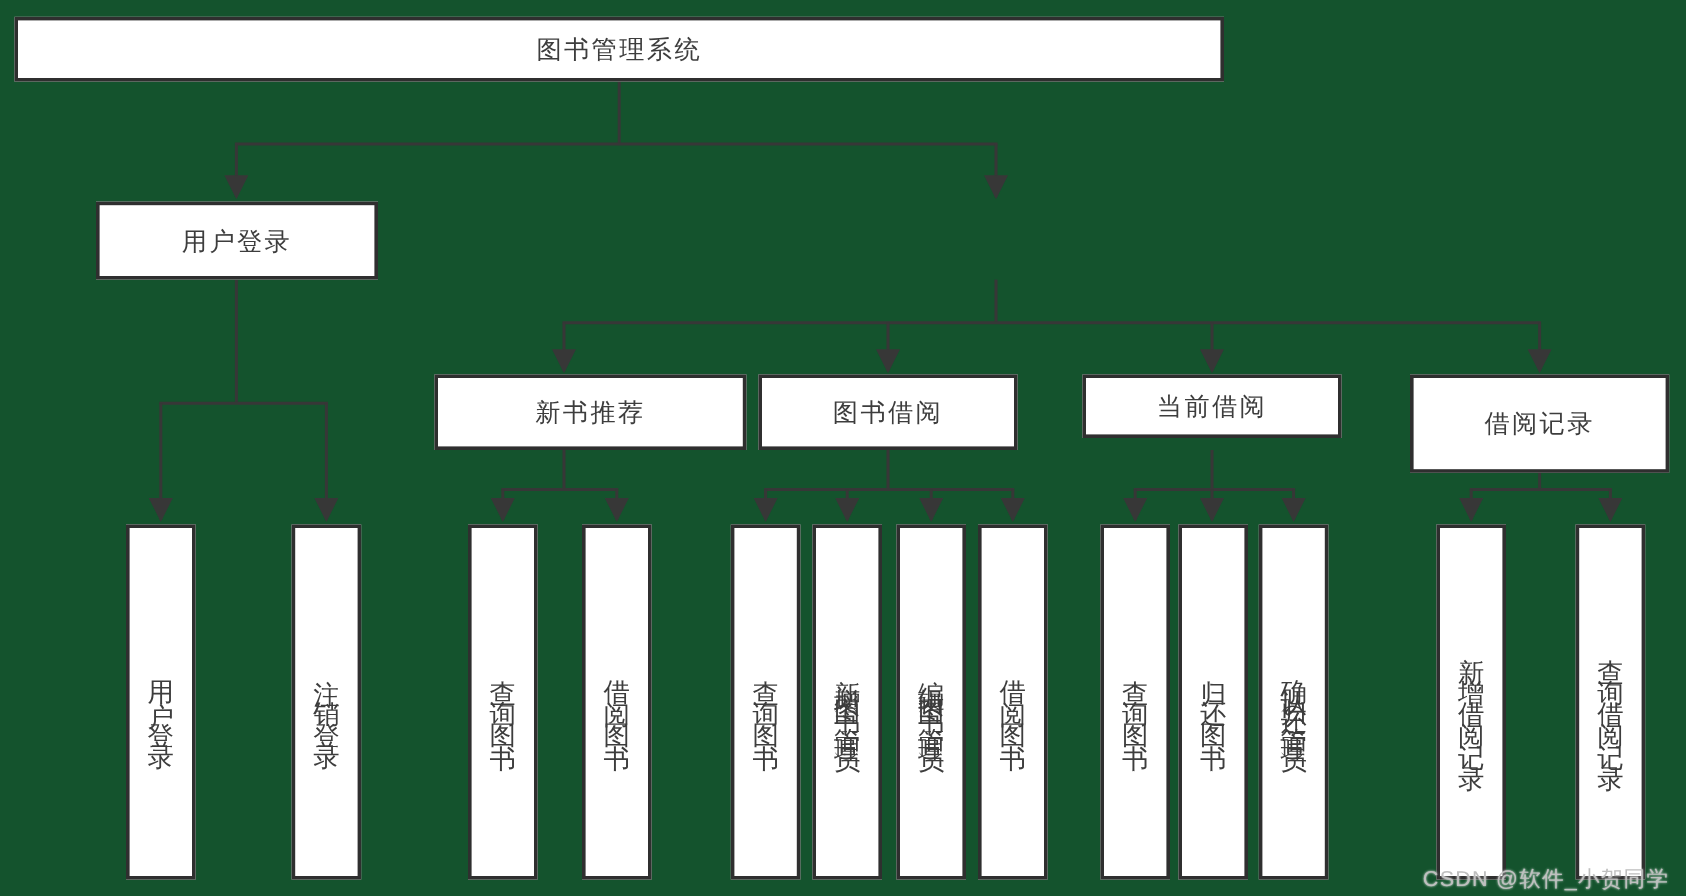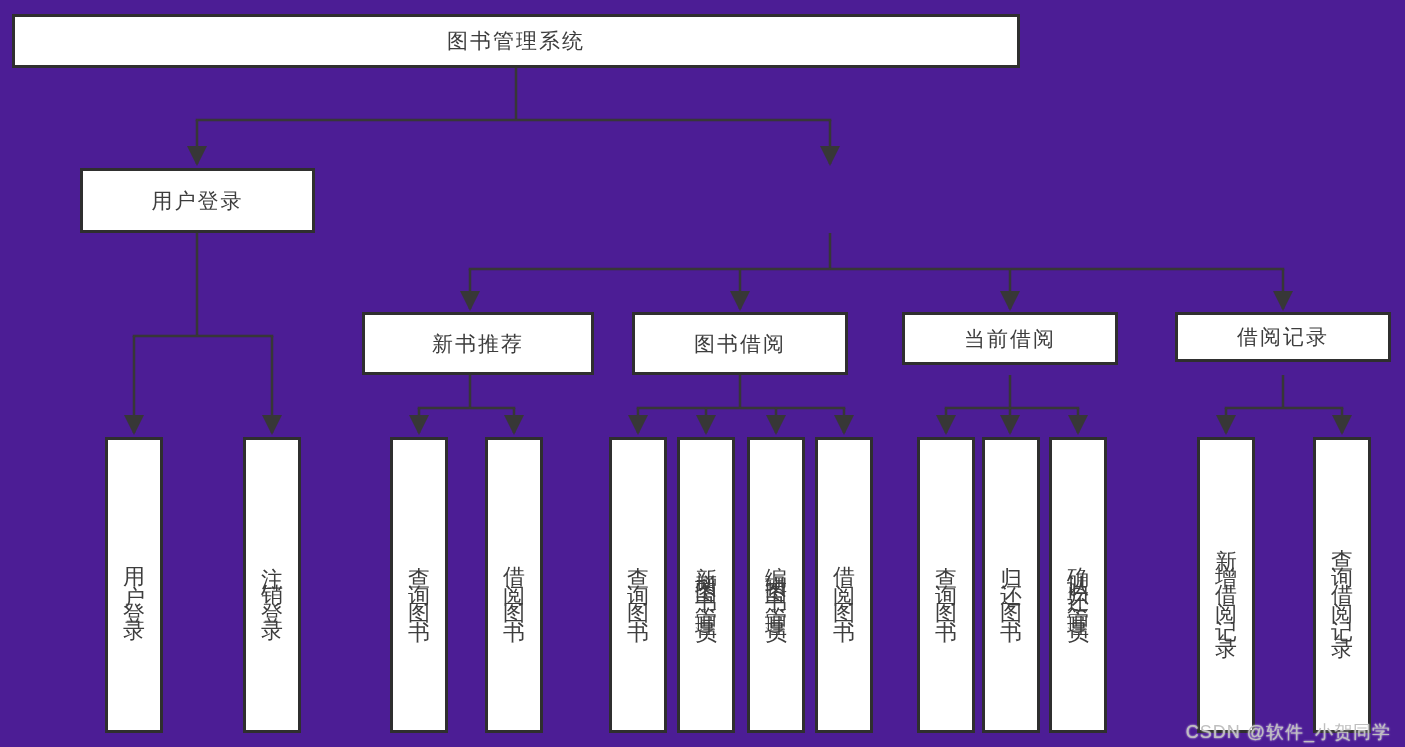--- a/index.html
+++ b/index.html
@@ -5,21 +5,21 @@
   html, body {
     margin: 0;
     padding: 0;
     background: #ffffff;
     font-family: "Liberation Sans", "DejaVu Sans", sans-serif;
   }
   #canvas {
     position: relative;
     width: 1405px;
     height: 747px;
-    background: #4c1d95;
+    background: #14532d;
     overflow: hidden;
   }
   #connectors {
     position: absolute;
     left: 0;
     top: 0;
     width: 1405px;
     height: 747px;
     z-index: 1;
   }
@@ -131,27 +131,27 @@
       <line x1="1226" y1="408" x2="1226" y2="433" marker-end="url(#arrow)"></line>
       <line x1="1342" y1="408" x2="1342" y2="433" marker-end="url(#arrow)"></line>
     </g>
   </svg>
 
   <div class="node hnode" style="left:12px; top:14px; width:1008px; height:54px;">图书管理系统</div>
 
   <div class="node hnode" style="left:80px; top:168px; width:235px; height:65px;">用户登录</div>
 
 
-  <div class="node hnode" style="left:362px; top:312px; width:232px; height:63px;">新书推荐</div>
+  <div class="node hnode" style="left:362px; top:312px; width:260px; height:63px;">新书推荐</div>
 
   <div class="node hnode" style="left:632px; top:312px; width:216px; height:63px;">图书借阅</div>
 
   <div class="node hnode" style="left:902px; top:312px; width:216px; height:53px;">当前借阅</div>
 
-  <div class="node hnode" style="left:1175px; top:312px; width:216px; height:50px;">借阅记录</div>
+  <div class="node hnode" style="left:1175px; top:312px; width:216px; height:82px;">借阅记录</div>
 
   <div class="node vnode" style="left:105px; top:437px; width:58px; height:296px;">
     <span class="vtext">用户登录</span>
   </div>
 
   <div class="node vnode" style="left:243px; top:437px; width:58px; height:296px;">
     <span class="vtext">注销登录</span>
   </div>
 
   <div class="node vnode" style="left:390px; top:437px; width:58px; height:296px;">

